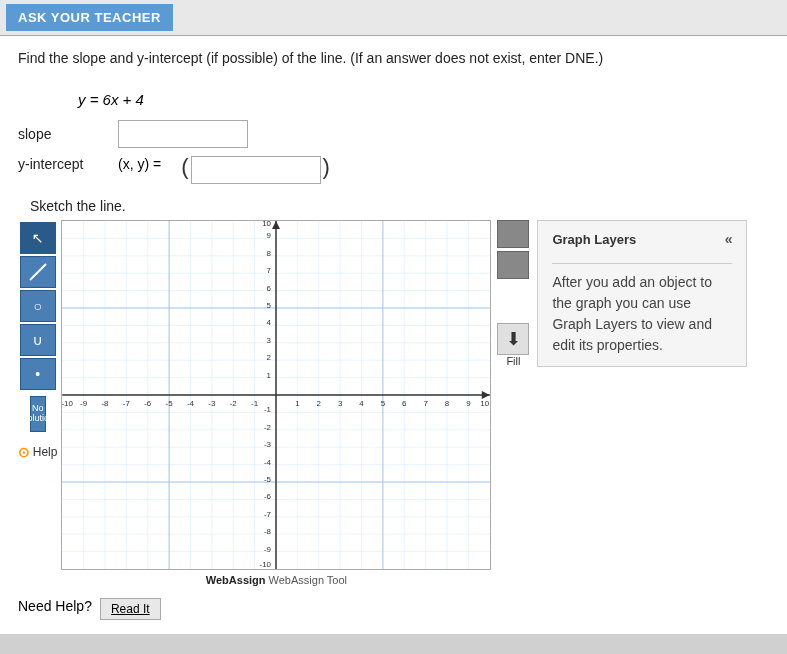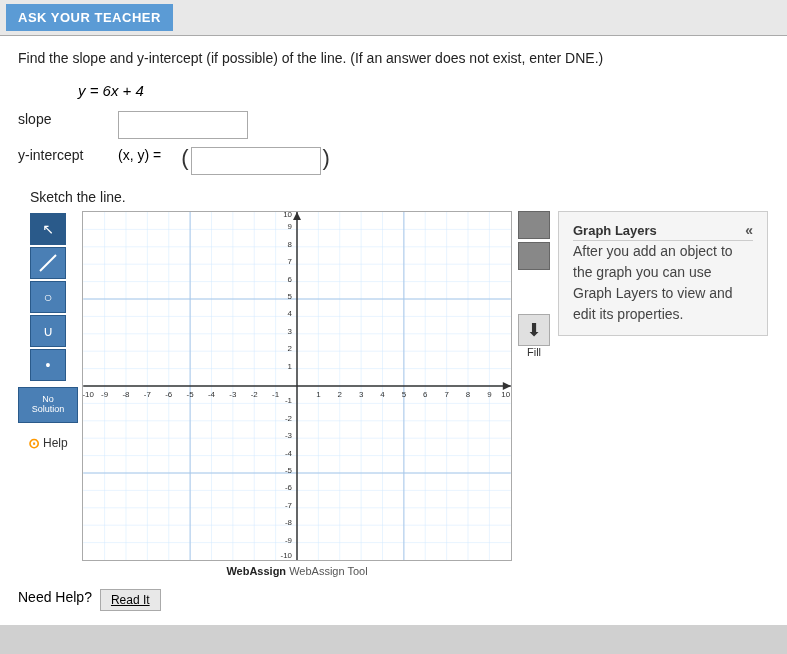--- a/index.html
+++ b/index.html
@@ -41,29 +41,30 @@
     }
     .main-content {
       background: white;
       margin: 0;
       padding: 14px 18px 14px 18px;
       position: relative;
     }
     .problem-text {
       font-size: 14px;
       color: #222;
-      margin-bottom: 16px;
+      margin-bottom: 25px;
     }
     .equation {
       font-style: italic;
       margin: 4px 0 12px 60px;
       font-size: 15px;
     }
     .input-row {
       display: flex;
+      align-items: center;
       margin-bottom: 8px;
       margin-top: 8px;
     }
     .input-label {
       width: 100px;
       font-size: 14px;
       color: #222;
     }
     .input-box {
       border: 1px solid #aaa;
@@ -115,21 +116,21 @@
       display: flex;
       align-items: center;
       justify-content: center;
       cursor: pointer;
       font-size: 14px;
     }
     .tool-btn.active {
       background: #2a5a8a;
     }
     .tool-btn-nosol {
-      width: 60px;
+      width: 16px;
       height: 36px;
       background: #4a7fb5;
       border: 1px solid #2a5a8a;
       color: white;
       display: flex;
       align-items: center;
       justify-content: center;
       cursor: pointer;
       font-size: 9px;
       text-align: center;
@@ -205,23 +206,23 @@
       color: #333;
       margin-left: 8px;
       align-self: flex-start;
     }
     .graph-layers-header {
       display: flex;
       justify-content: space-between;
       align-items: center;
       font-weight: bold;
       font-size: 13px;
-      margin-bottom: 0;
+      margin-bottom: 8px;
       border-bottom: 1px solid #ccc;
-      padding-bottom: 2px;
+      padding-bottom: 16px;
     }
     .collapse-btn {
       cursor: pointer;
       font-size: 14px;
       color: #555;
     }
     .graph-layers-text {
       font-size: 14px;
       color: #444;
       line-height: 1.5;

